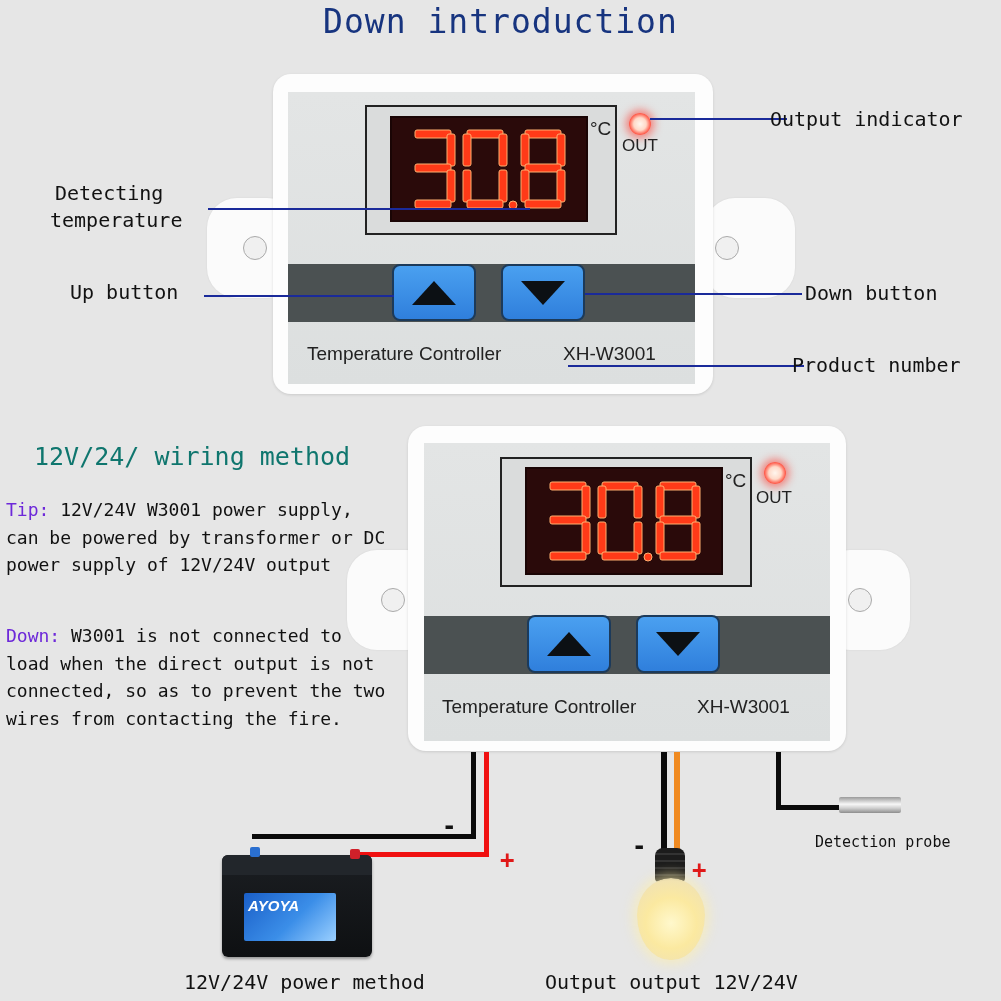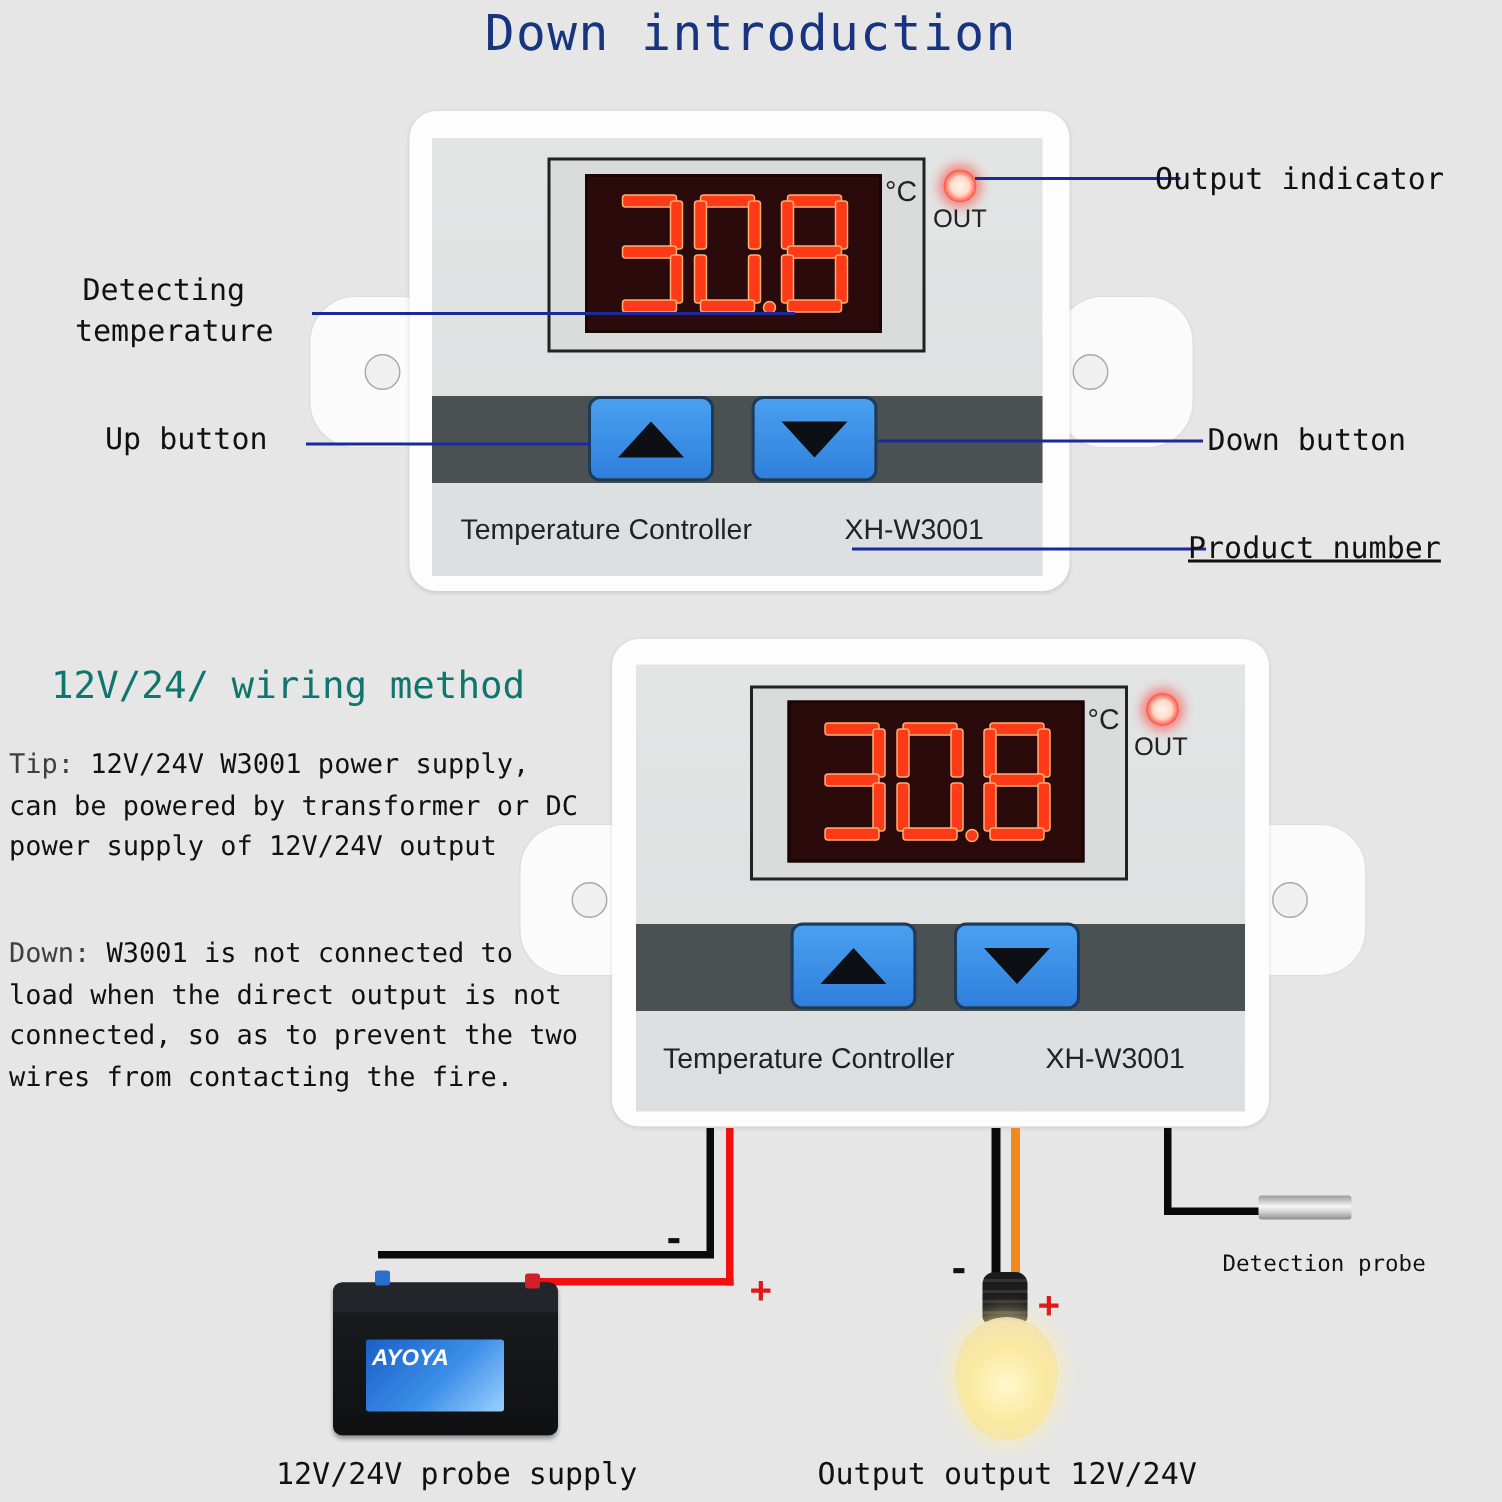--- a/index.html
+++ b/index.html
@@ -132,21 +132,21 @@
       margin-left: 28px;
     }
     .para {
       position: absolute;
       left: 6px;
       font-size: 18px;
       line-height: 27.5px;
       color: #111;
       width: 390px;
     }
-    .para .lead { color: #404040; }
+    .para .lead { color: #6d28d9; }
 
     .wire { position: absolute; }
     .w-black { background: #0a0a0a; }
     .w-red { background: #f01010; }
     .w-orange { background: #f08a20; }
     .sign {
       position: absolute;
       font-size: 24px;
       font-weight: bold;
       line-height: 24px;
@@ -279,21 +279,21 @@
 <div class="label" style="left:55px; top:180px;">Detecting</div>
 <div class="label" style="left:50px; top:207px;">temperature</div>
 
 <div class="leader" style="left:204px; top:295px; width:190px;"></div>
 <div class="label" style="left:70px; top:279px;">Up button</div>
 
 <div class="leader" style="left:585px; top:293px; width:217px;"></div>
 <div class="label" style="left:805px; top:280px;">Down button</div>
 
 <div class="leader" style="left:568px; top:365px; width:236px;"></div>
-<div class="label" style="left:792px; top:352px;text-decoration:underline;">Product number</div>
+<div class="label" style="left:792px; top:352px;">Product number</div>
 
 <div class="section-title">12V/24/ wiring method</div>
 
 <div class="para" style="top:496px;">
   <span class="lead">Tip:</span><span> 12V/24V W3001 power supply, can be powered by transformer or DC power supply of 12V/24V output</span>
 </div>
 <div class="para" style="top:622px;">
   <span class="lead">Down:</span><span>  W3001 is not connected to the load when the direct output is not connected, so as to prevent the two wires from contacting the fire.</span>
 </div>
 
@@ -356,21 +356,21 @@
 <div class="sign plus" style="left:500px; top:848px;">+</div>
 
 <div class="battery">
   <div class="lid"></div>
   <div class="term-neg"></div>
   <div class="term-pos"></div>
   <div class="brand-panel">
     <span class="brand">AYOYA</span>
   </div>
 </div>
-<div class="label" style="left:184px; top:969px;">12V/24V probe supply</div>
+<div class="label" style="left:184px; top:969px;">12V/24V power method</div>
 
 <div class="wire w-black" style="left:661px; top:752px; width:6px; height:98px;"></div>
 <div class="wire w-orange" style="left:674px; top:752px; width:6px; height:98px;"></div>
 <div class="sign minus" style="left:632px; top:834px;">-</div>
 <div class="sign plus" style="left:692px; top:858px;">+</div>
 <div class="bulb-cap"></div>
 <div class="bulb-glass"></div>
 <div class="label" style="left:545px; top:969px;">Output output 12V/24V</div>
 
 <div class="wire w-black" style="left:776px; top:752px; width:5px; height:58px;"></div>

